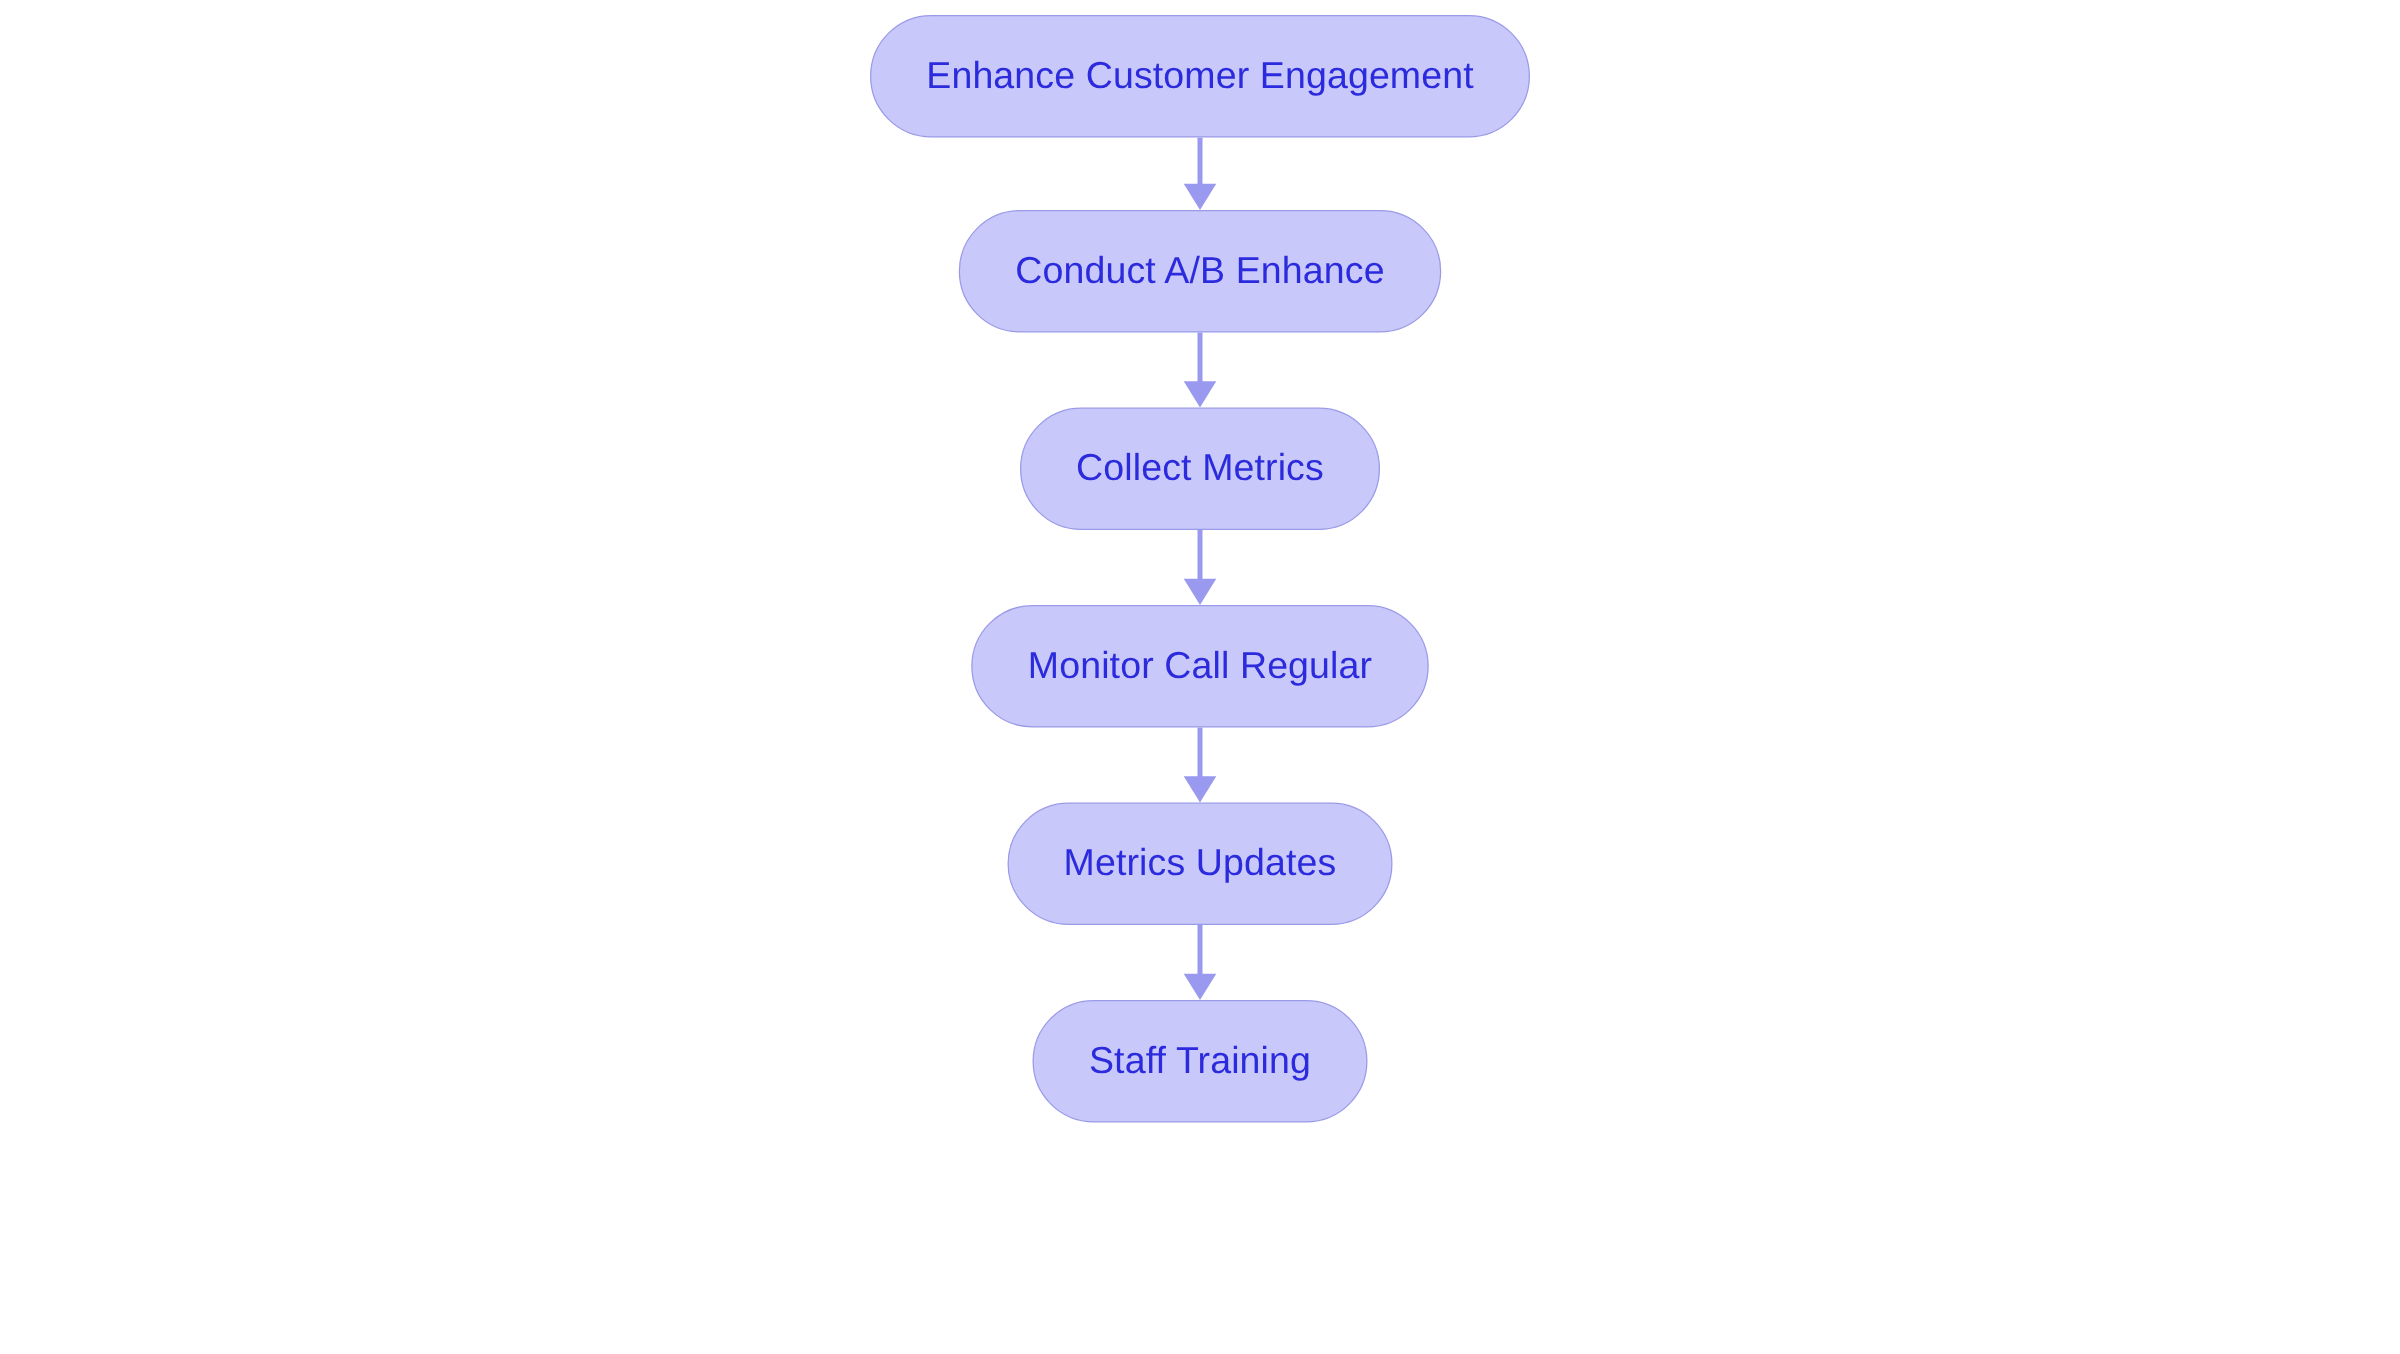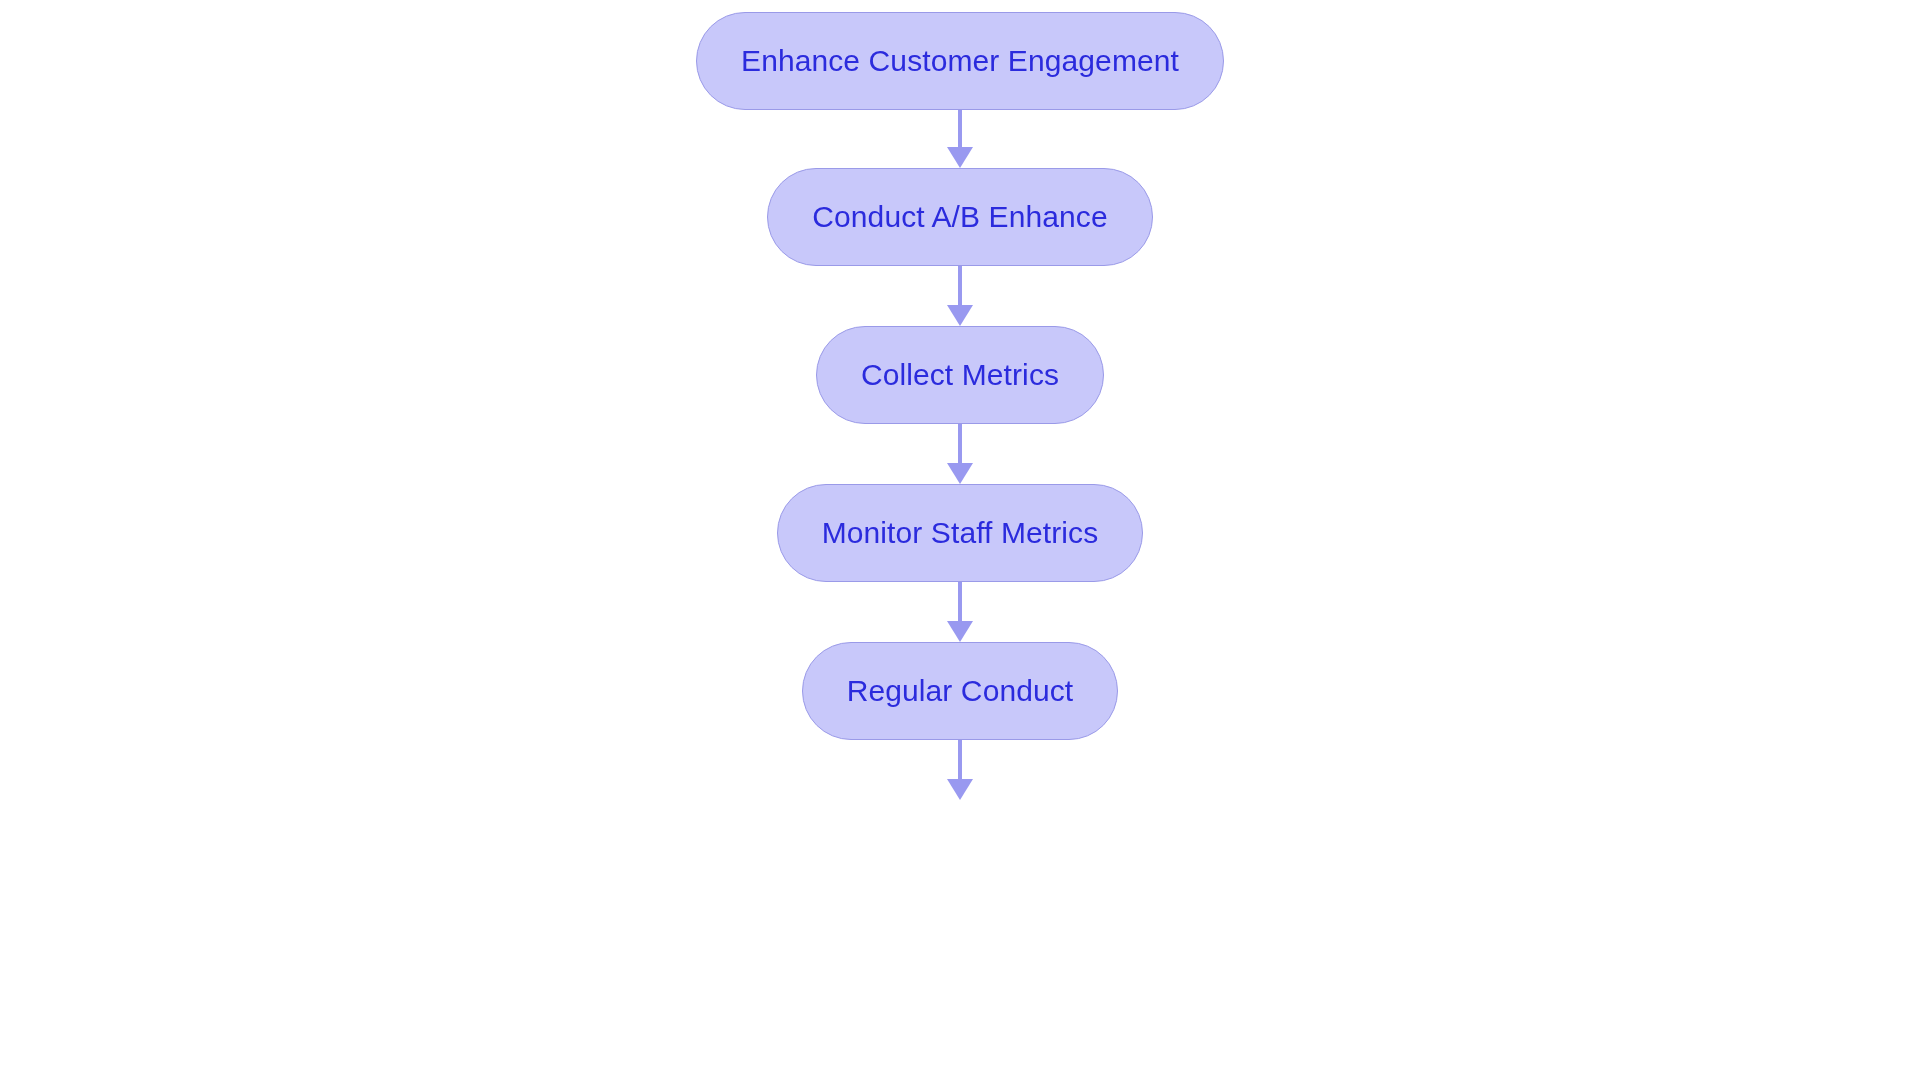--- a/index.html
+++ b/index.html
@@ -120,32 +120,35 @@
     <div class="node">
       <span class="node-label">Collect Metrics</span>
     </div>
 
     <div class="connector gap-c">
       <div class="connector-line"></div>
       <div class="connector-head"></div>
     </div>
 
     <div class="node">
-      <span class="node-label">Monitor Staff Metrics</span>
+      <span class="node-label">Monitor Call Regular</span>
     </div>
 
     <div class="connector gap-d">
       <div class="connector-line"></div>
       <div class="connector-head"></div>
     </div>
 
     <div class="node">
-      <span class="node-label">Regular Conduct</span>
+      <span class="node-label">Metrics Updates</span>
     </div>
 
     <div class="connector gap-e">
       <div class="connector-line"></div>
       <div class="connector-head"></div>
     </div>
 
+    <div class="node">
+      <span class="node-label">Staff Training</span>
+    </div>
 
   </div>
 </div>
 
 </body></html>

